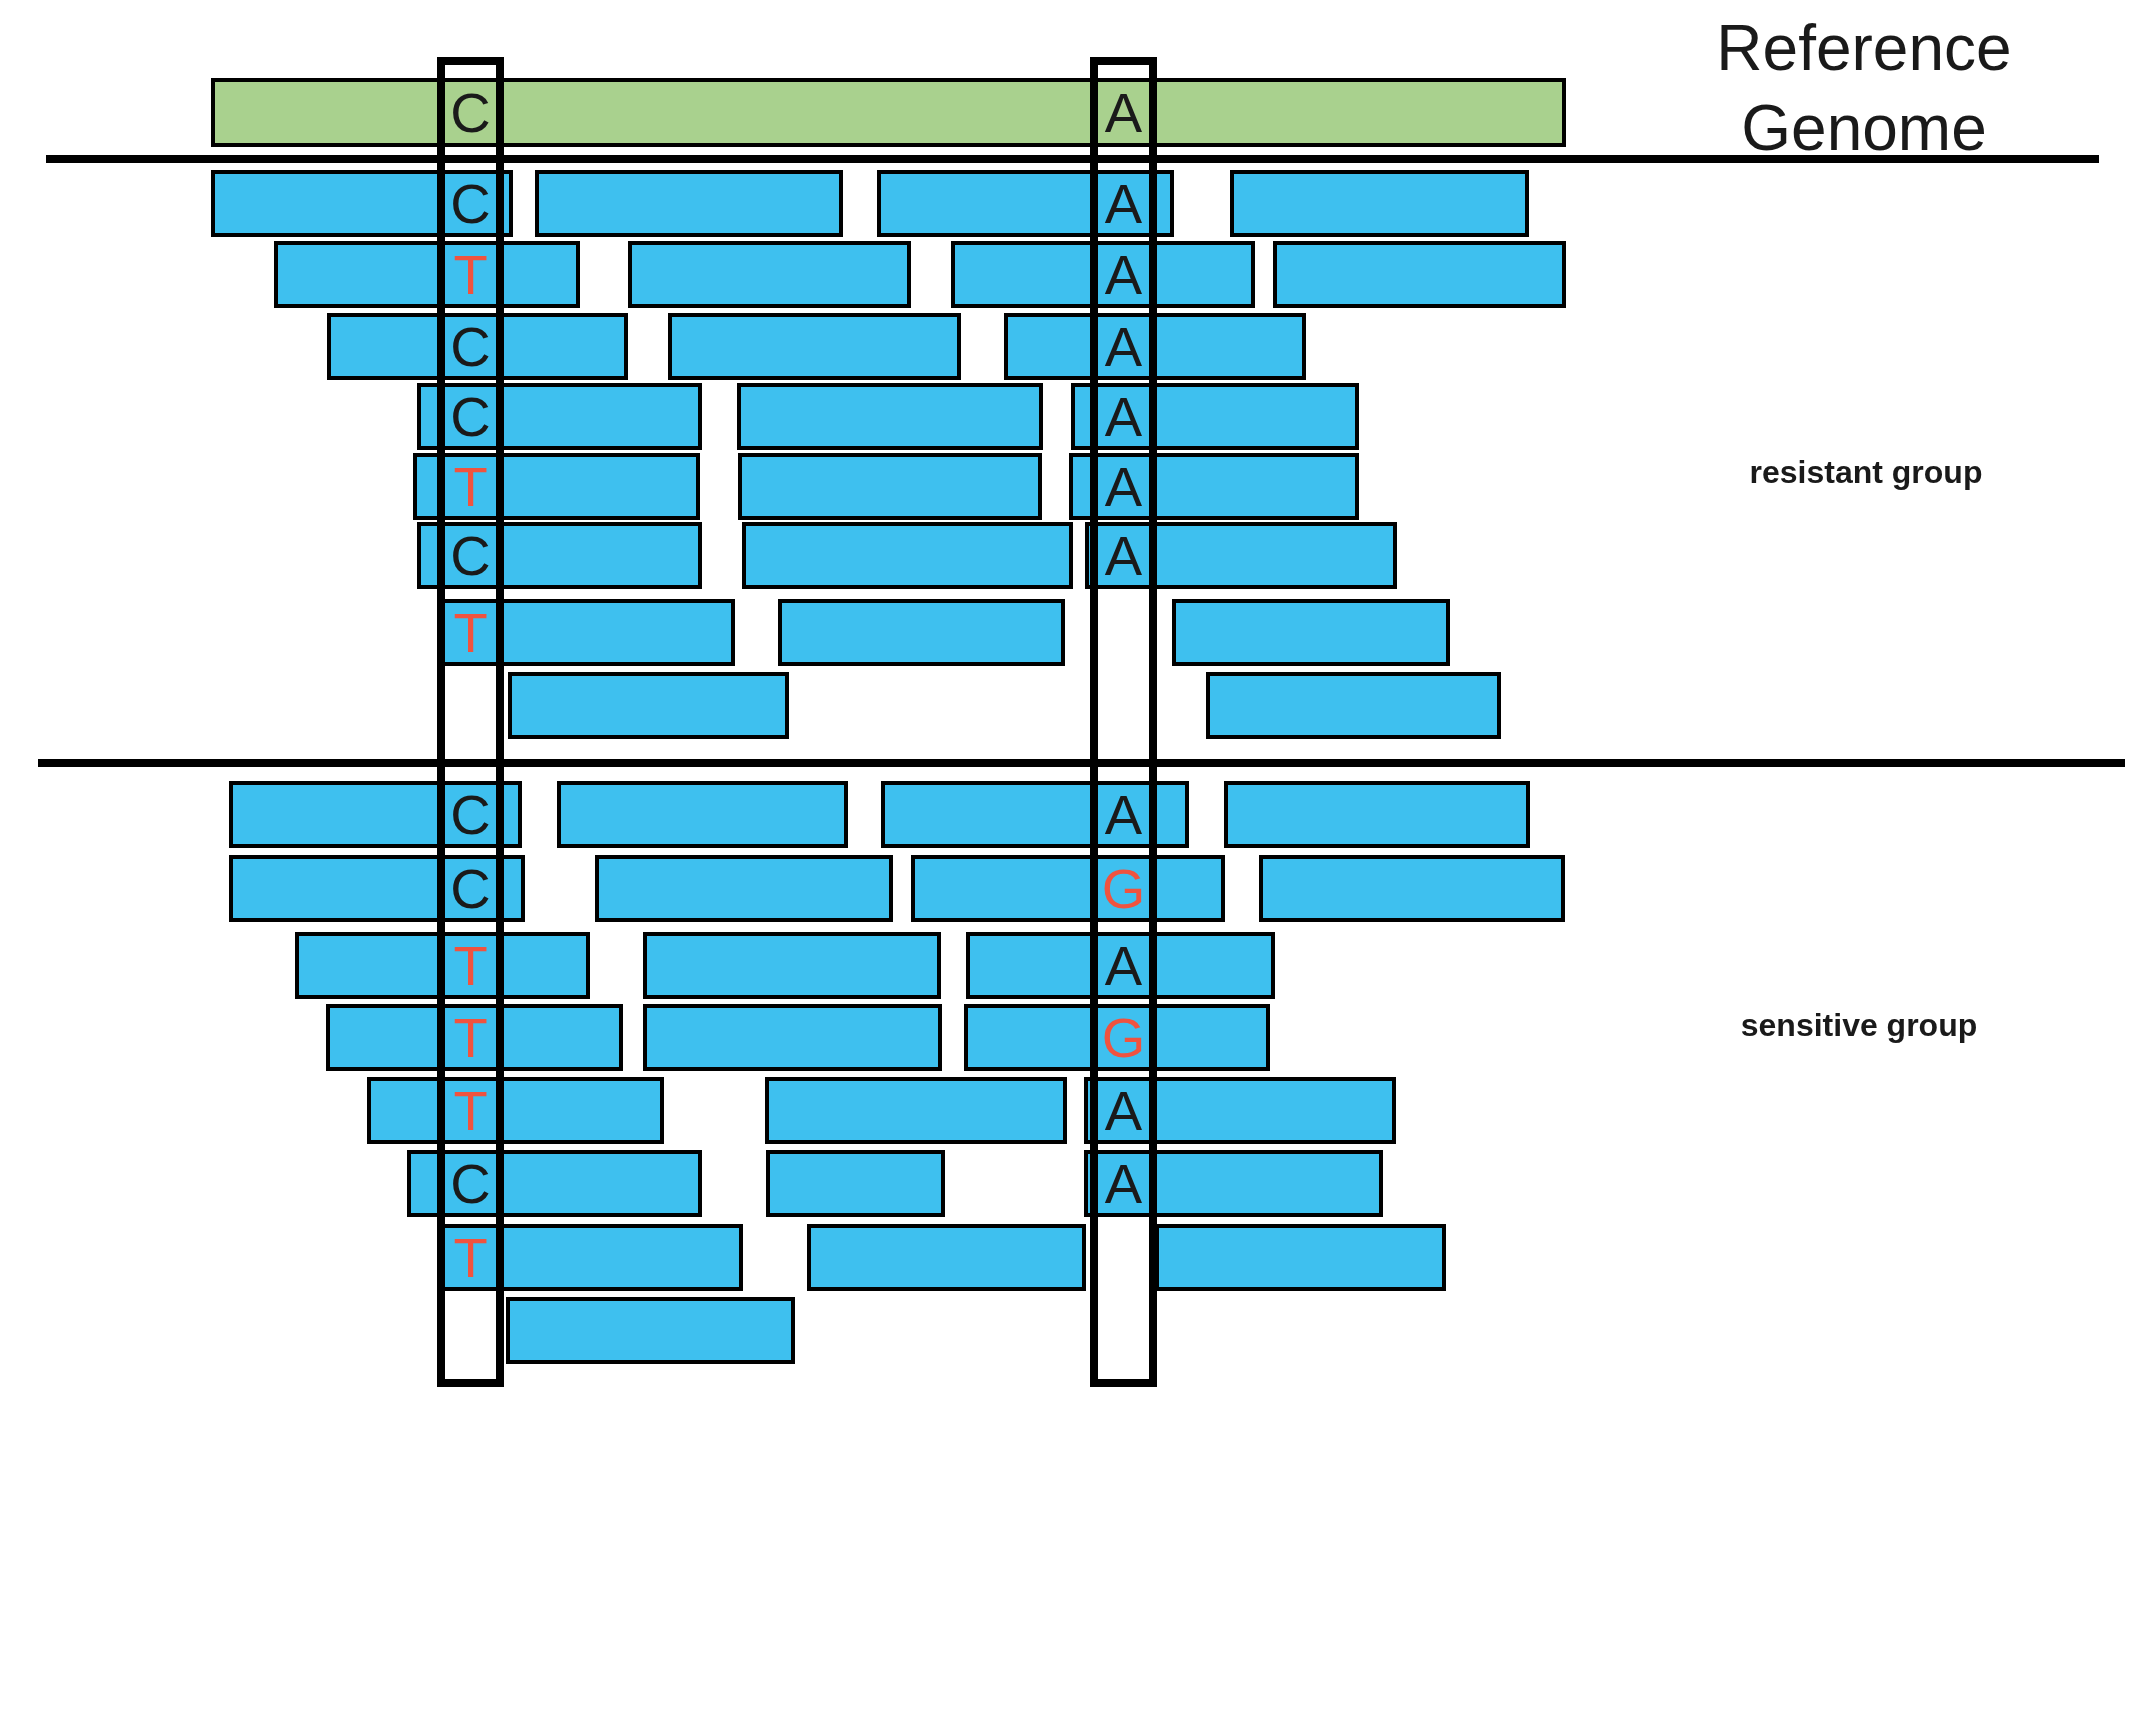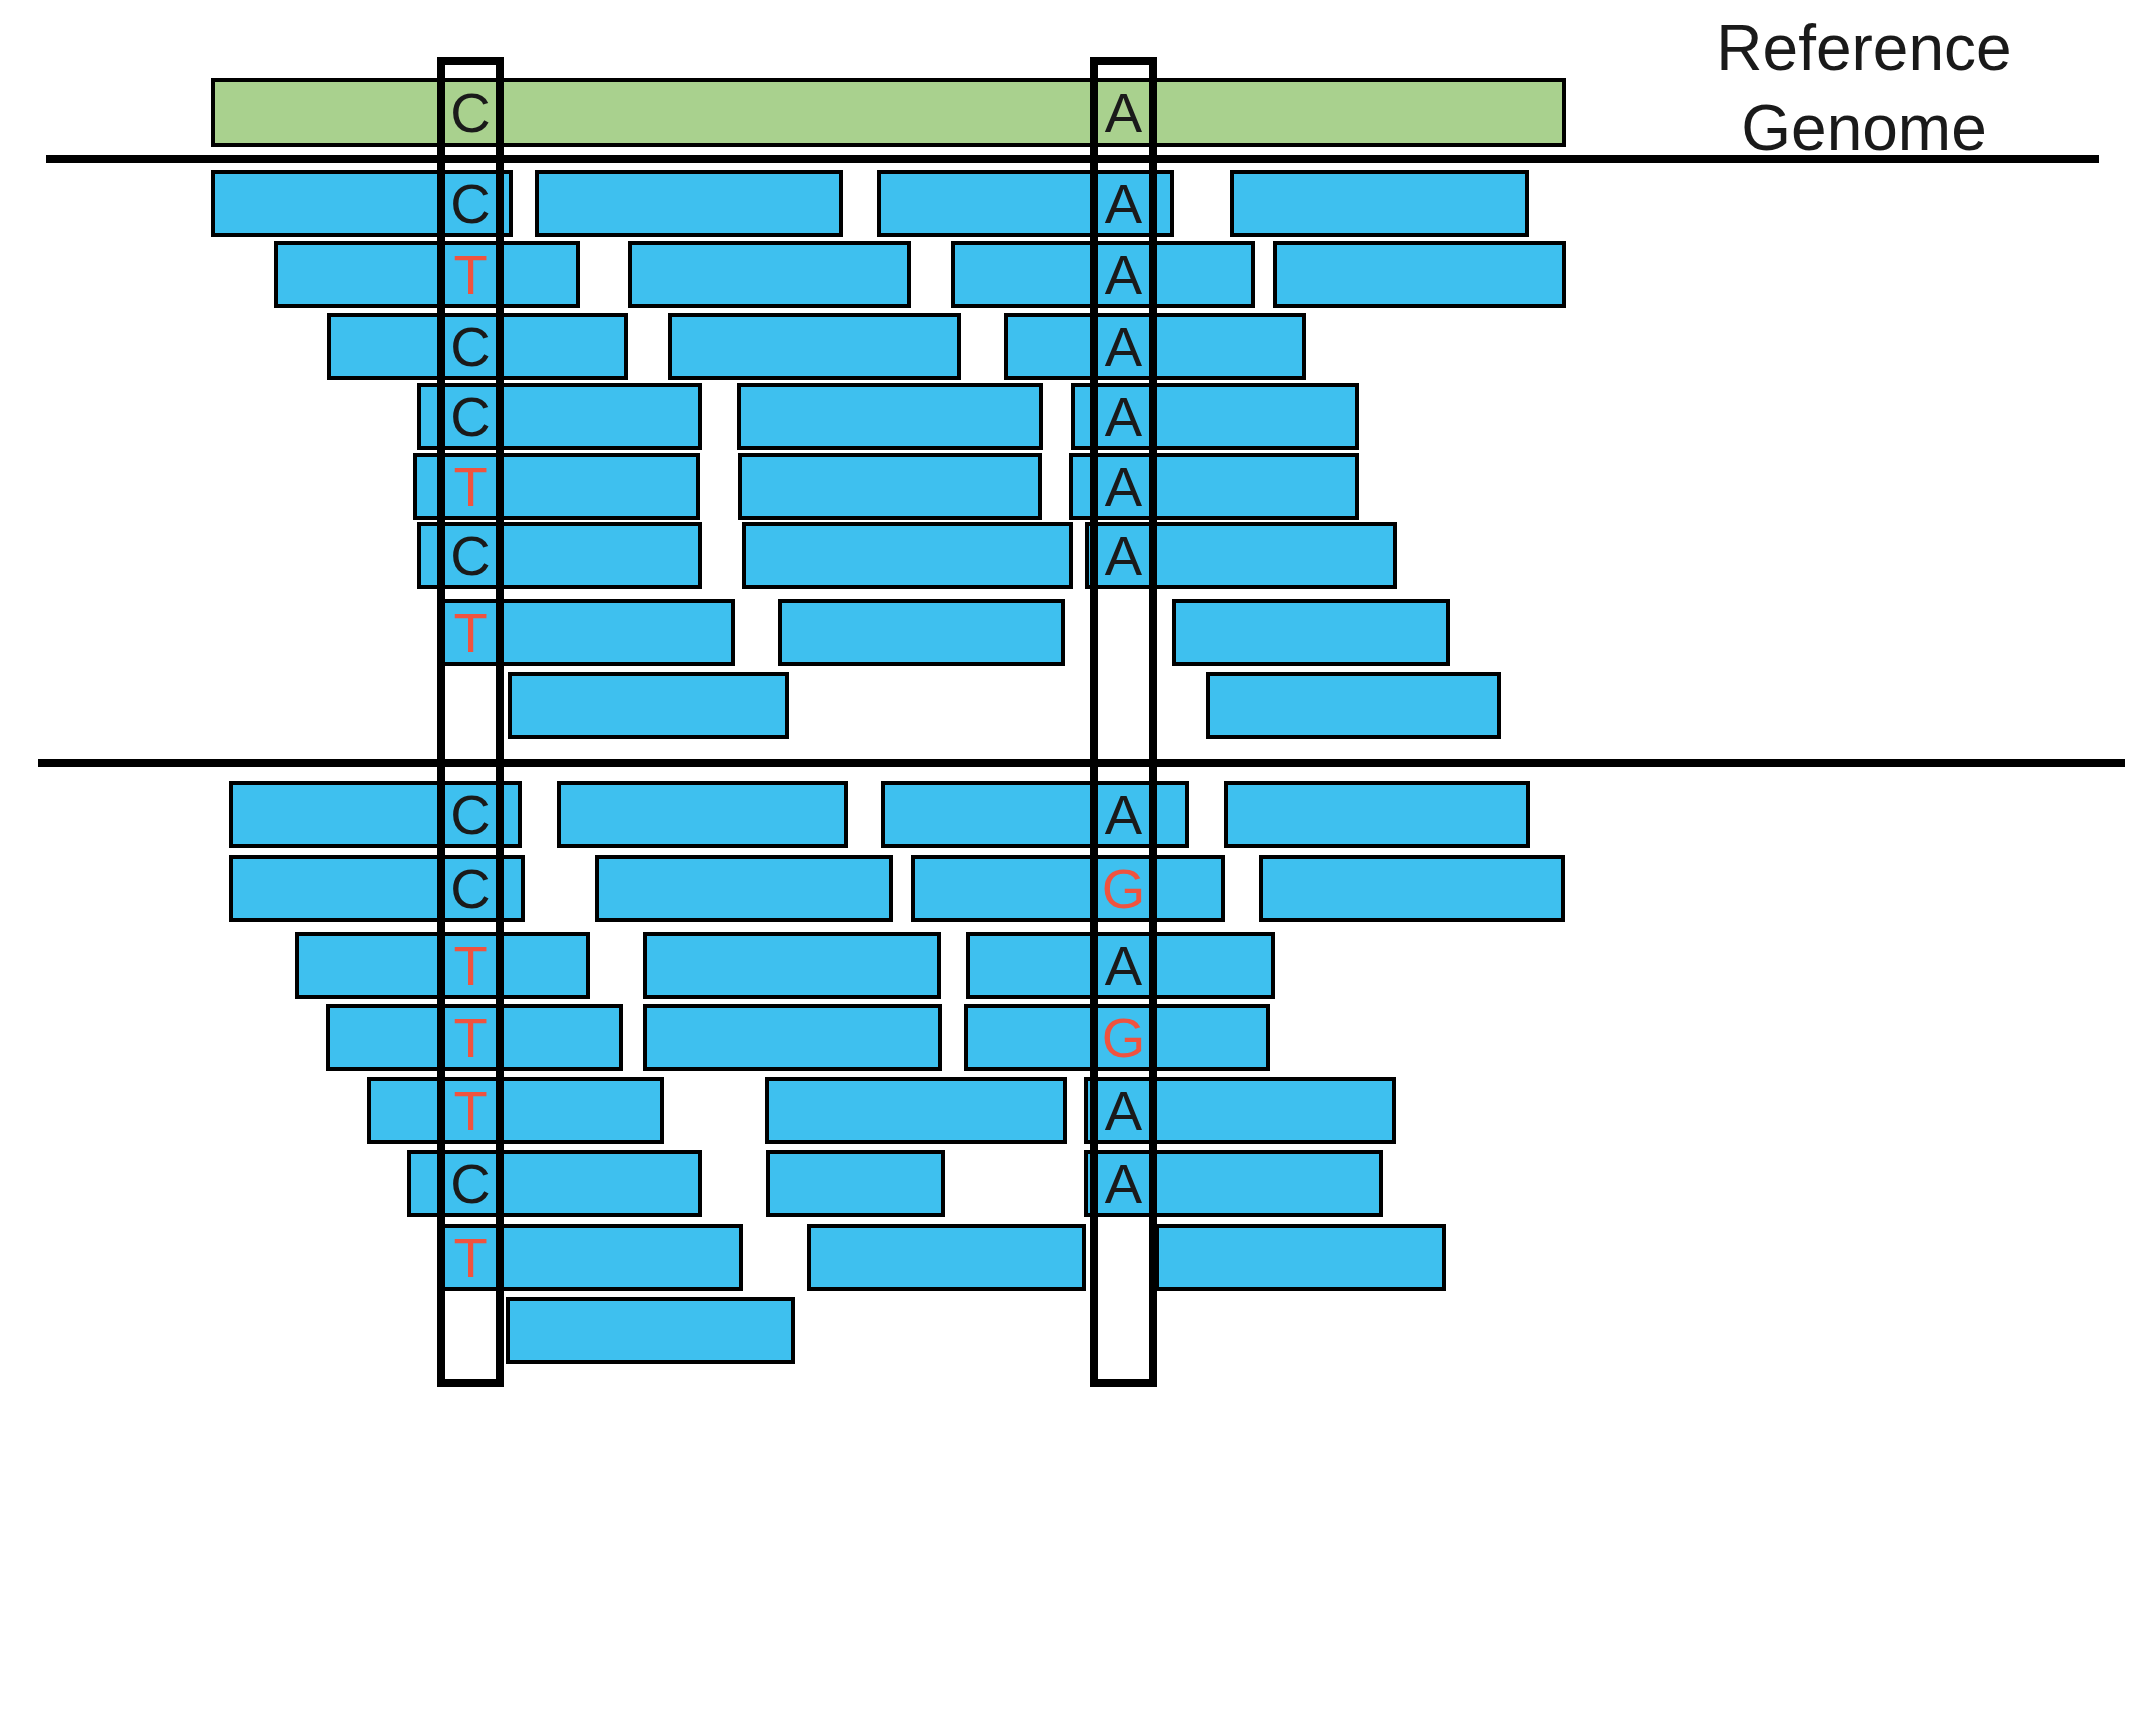--- a/index.html
+++ b/index.html
@@ -126,14 +126,16 @@
       <div class="base variant" style="left: 437px; top: 1224px; line-height: 67px;">T</div>
       <div class="read" style="left: 807px; top: 1224px; width: 279px; height: 67px;"></div>
       <div class="read" style="left: 1155px; top: 1224px; width: 291px; height: 67px;"></div>
       <div class="read" style="left: 506px; top: 1297px; width: 289px; height: 67px;"></div>
       <div class="colbox" style="left: 437px; top: 57px; width: 67px; height: 1330px;"></div>
       <div class="colbox" style="left: 1090px; top: 57px; width: 67px; height: 1330px;"></div>
       <div class="base" style="left: 437px; top: 78px; line-height: 69px;">C</div>
       <div class="base" style="left: 1090px; top: 78px; line-height: 69px;">A</div>
     </div>
 
+  <div class="group-label" id="group-label-0" style="left: 1655px; top: 452px;">resistant group</div>
+  <div class="group-label" id="group-label-1" style="left: 1648px; top: 1005px;">sensitive group</div>
 </div>
 
 
 </body></html>

